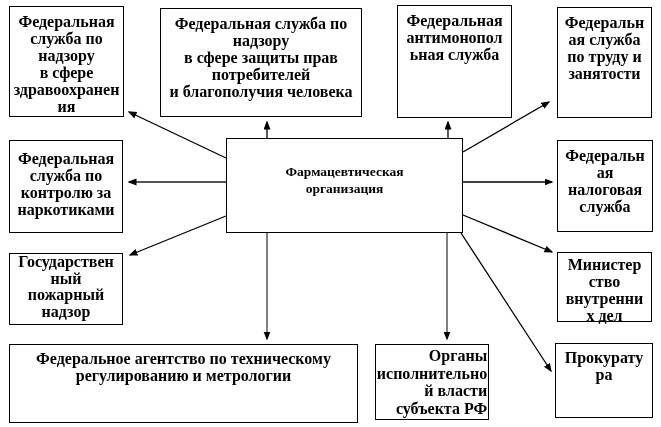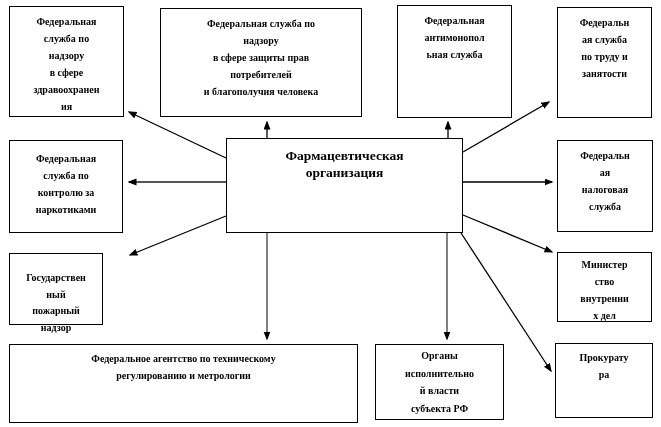--- a/index.html
+++ b/index.html
@@ -23,42 +23,42 @@
     height: 427px;
     pointer-events: none;
   }
   .box {
     position: absolute;
     box-sizing: border-box;
     border: 1.5px solid #000000;
     background: #ffffff;
     color: #000000;
     font-weight: bold;
-    font-size: 10px;
+    font-size: 16px;
     line-height: 17px;
     text-align: center;
     white-space: pre-line;
     display: flex;
     align-items: flex-start;
     justify-content: center;
     padding-top: 6px;
   }
   
   .b-healthcare   { left: 9px;   top: 6px;   width: 115px; height: 111px; }
   .b-consumer     { left: 160px; top: 8px;   width: 202px; height: 109px; justify-content: center; }
   .b-antimonopoly { left: 397px; top: 5px;   width: 115px; height: 113px; }
   .b-labor        { left: 557px; top: 7px;   width: 95px;  height: 111px; }
   .b-drugs        { left: 9px;   top: 140px; width: 114px; height: 93px; padding-top: 9px; }
   .b-tax          { left: 557px; top: 140px; width: 96px;  height: 92px; }
-  .b-fire         { left: 9px;   top: 253px; width: 94px; height: 72px; padding-top: 16px; line-height: 16.5px; }
+  .b-fire         { left: 9px;   top: 253px; width: 114px; height: 72px; padding-top: 0; line-height: 16.5px; }
   .b-interior     { left: 557px; top: 252px; width: 95px;  height: 70px; padding-top: 3px; }
   .b-prosecutor   { left: 555px; top: 343px; width: 98px;  height: 75px; padding-top: 5px; }
   .b-technical    { left: 9px;   top: 344px; width: 349px; height: 79px; padding-top: 5px; }
-  .b-regional     { left: 375px; top: 344px; width: 129px; height: 76px; padding-top: 2px; line-height: 17.5px; }
-  .b-center       { left: 226px; top: 138px; width: 237px; height: 95px; padding-top: 8px; font-size: 13.5px; }
+  .b-regional     { left: 375px; top: 344px; width: 114px; height: 76px; padding-top: 2px; line-height: 17.5px; text-align: right; }
+  .b-center       { left: 226px; top: 138px; width: 237px; height: 95px; padding-top: 24px; font-size: 13.5px; }
 </style>
 </head>
 <body>
 
 <div class="canvas">
 
   <svg class="arrows" viewBox="0 0 661 427" xmlns="http://www.w3.org/2000/svg">
     <defs>
       <marker id="ah" markerUnits="userSpaceOnUse" markerWidth="9" markerHeight="8" refX="7.5" refY="3.5" orient="auto">
         <path d="M0,0 L9,3.5 L0,7 z" fill="#000000"></path>

